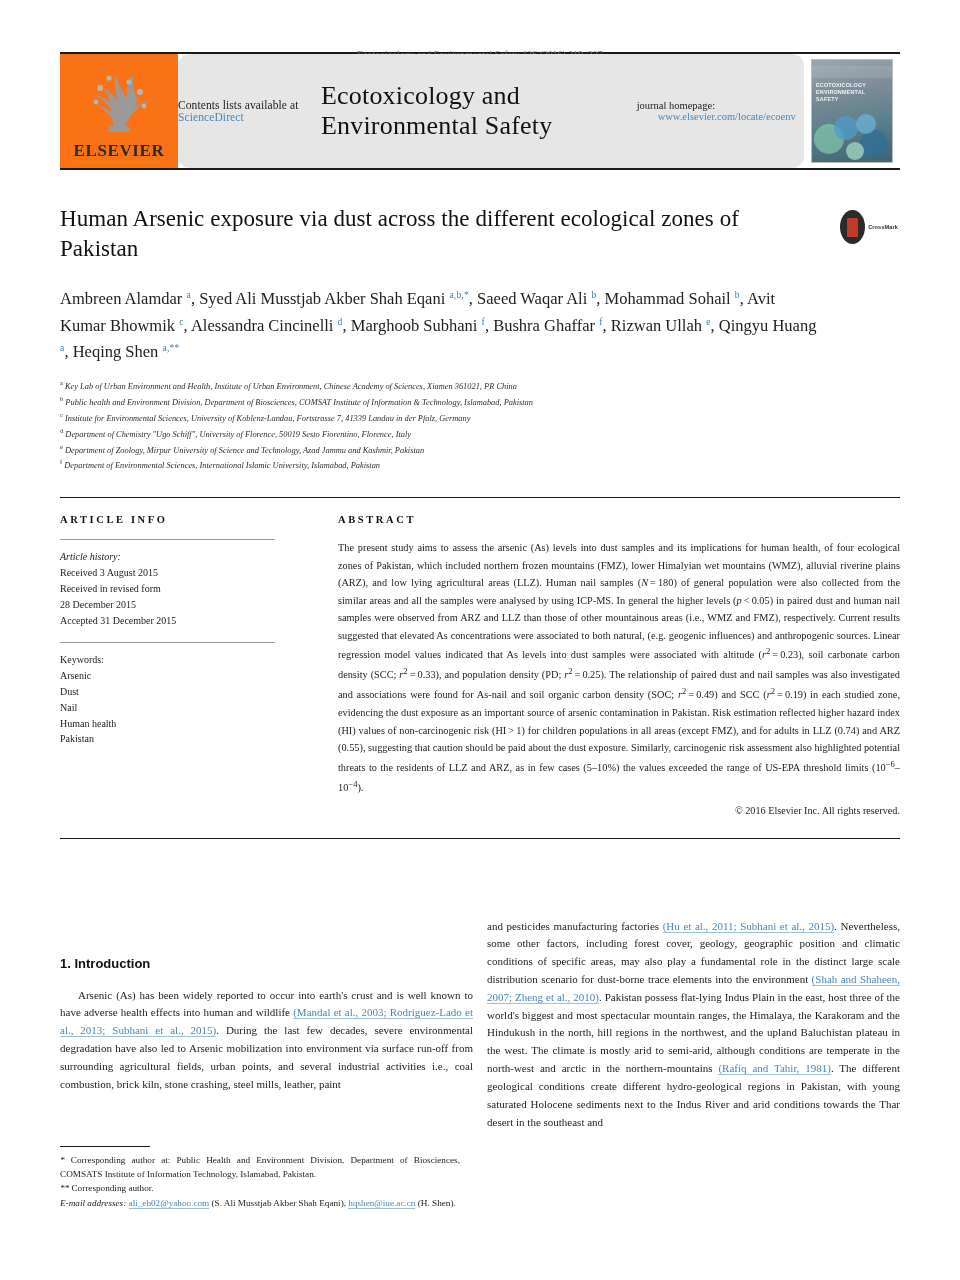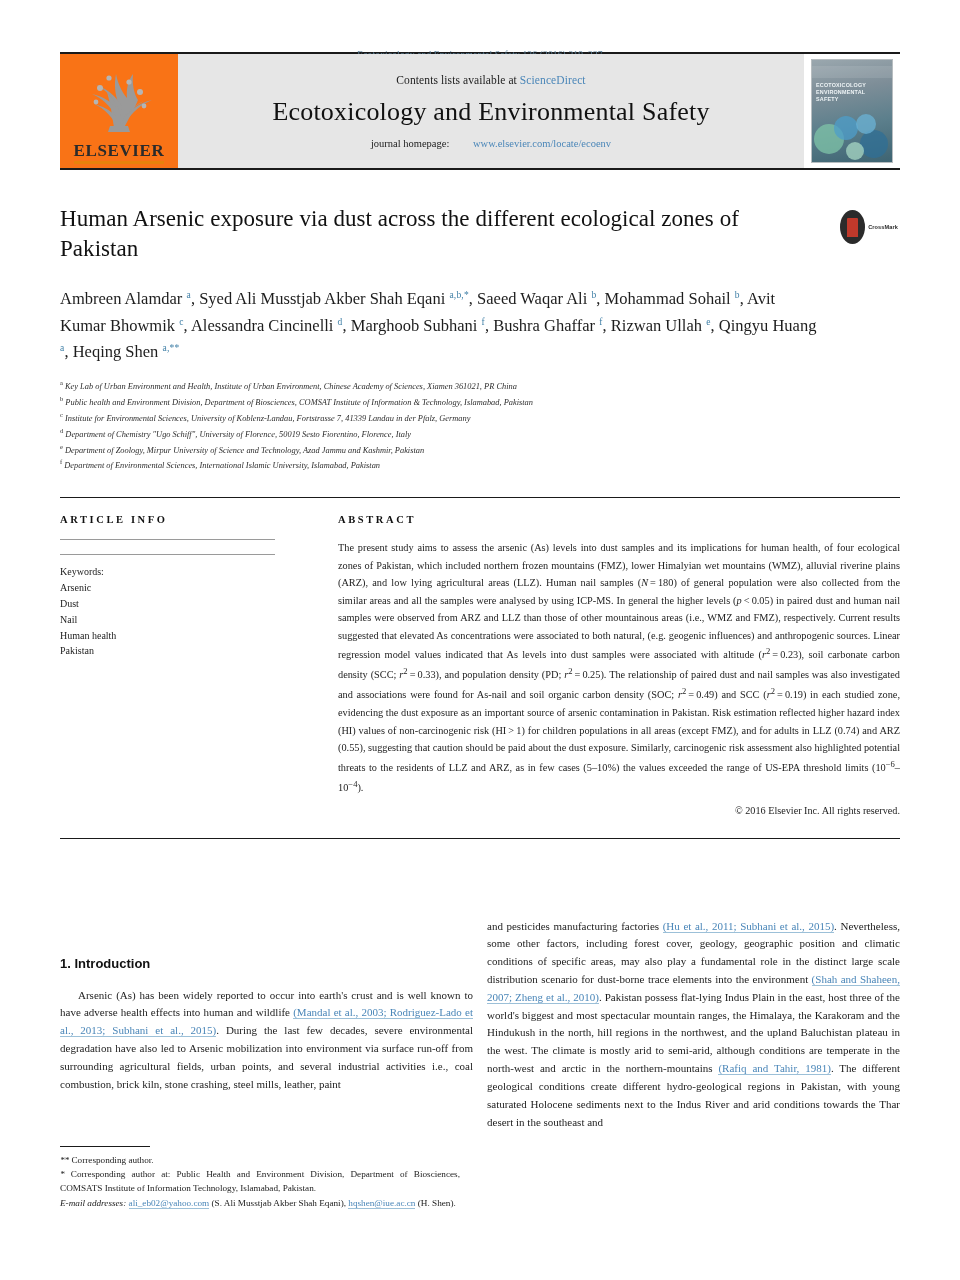--- a/index.html
+++ b/index.html
@@ -56,24 +56,25 @@
     border-bottom: 3px solid #e8820c;
     padding-bottom: 1px;
     line-height: 1.05;
     position: relative;
     z-index: 2;
   }
   .masthead-center {
     flex: 1 1 auto;
     background: #e6e6e6;
     display: flex;
-    flex-direction: column;
+    flex-direction: row;
     align-items: center;
     justify-content: center;
     gap: 11px;
+    border-radius: 12px;
   }
   .contents-line { font-size: 11.5px; color: #222; letter-spacing: .1px; }
   .sciencedirect-link { color: #4a86b8; }
   .journal-name {
     font-size: 26px;
     letter-spacing: .2px;
     color: #111;
     font-family: "Liberation Serif", serif;
   }
   .homepage-line { font-size: 10.5px; color: #222; }
@@ -300,20 +301,27 @@
     <div><sup>c</sup> <span>Institute for Environmental Sciences, University of Koblenz-Landau, Fortstrasse 7, 41339 Landau in der Pfalz, Germany</span></div>
     <div><sup>d</sup> <span>Department of Chemistry "Ugo Schiff", University of Florence, 50019 Sesto Fiorentino, Florence, Italy</span></div>
     <div><sup>e</sup> <span>Department of Zoology, Mirpur University of Science and Technology, Azad Jammu and Kashmir, Pakistan</span></div>
     <div><sup>f</sup> <span>Department of Environmental Sciences, International Islamic University, Islamabad, Pakistan</span></div>
   </div>
 
   <div class="band">
     <div class="col-info">
       <div class="sec-head">ARTICLE INFO</div>
       <div class="rule"></div>
+      <div class="info-block">
+        <div class="ital">Article history:</div>
+        <div>Received 3 August 2015</div>
+        <div>Received in revised form</div>
+        <div>28 December 2015</div>
+        <div>Accepted 31 December 2015</div>
+      </div>
       <div class="rule"></div>
       <div class="kw-block">
         <div class="ital">Keywords:</div>
         <div>Arsenic</div>
         <div>Dust</div>
         <div>Nail</div>
         <div>Human health</div>
         <div>Pakistan</div>
       </div>
     </div>
@@ -332,19 +340,19 @@
       <h2 class="sec-title">1.  Introduction</h2>
       <p class="para indent">Arsenic (As) has been widely reported to occur into earth's crust and is well known to have adverse health effects into human and wildlife <span class="cite">(Mandal et al., 2003; Rodriguez-Lado et al., 2013; Subhani et al., 2015)</span>. During the last few decades, severe environmental degradation have also led to Arsenic mobilization into environment via surface run-off from surrounding agricultural fields, urban points, and several industrial activities i.e., coal combustion, brick kiln, stone crashing, steel mills, leather, paint</p>
     </div>
     <div class="bcol">
       <p class="para">and pesticides manufacturing factories <span class="cite">(Hu et al., 2011; Subhani et al., 2015)</span>. Nevertheless, some other factors, including forest cover, geology, geographic position and climatic conditions of specific areas, may also play a fundamental role in the distinct large scale distribution scenario for dust-borne trace elements into the environment <span class="cite">(Shah and Shaheen, 2007; Zheng et al., 2010)</span>. Pakistan possess flat-lying Indus Plain in the east, host three of the world's biggest and most spectacular mountain ranges, the Himalaya, the Karakoram and the Hindukush in the north, hill regions in the northwest, and the upland Baluchistan plateau in the west. The climate is mostly arid to semi-arid, although conditions are temperate in the north-west and arctic in the northern-mountains <span class="cite">(Rafiq and Tahir, 1981)</span>. The different geological conditions create different hydro-geological regions in Pakistan, with young saturated Holocene sediments next to the Indus River and arid conditions towards the Thar desert in the southeast and</p>
     </div>
   </div>
 
   <div class="footnotes">
     <div class="fn-rule"></div>
+    <p class="fn"><span class="ital">*</span> Corresponding author at: Public Health and Environment Division, Department of Biosciences, COMSATS Institute of Information Technology, Islamabad, Pakistan.</p>
     <p class="fn"><span class="ital">**</span> Corresponding author.</p>
-    <p class="fn"><span class="ital">*</span> Corresponding author at: Public Health and Environment Division, Department of Biosciences, COMSATS Institute of Information Technology, Islamabad, Pakistan.</p>
     <p class="fn"><span class="ital">E-mail addresses:</span> <span class="mail">ali_eb02@yahoo.com</span> (S. Ali Musstjab Akber Shah Eqani), <span class="mail">hqshen@iue.ac.cn</span> (H. Shen).</p>
   </div>
 
 
 </div>
 
 </body></html>

